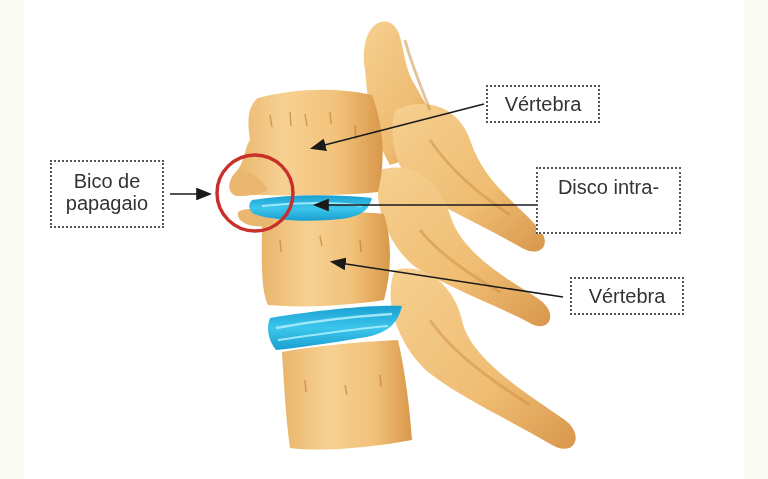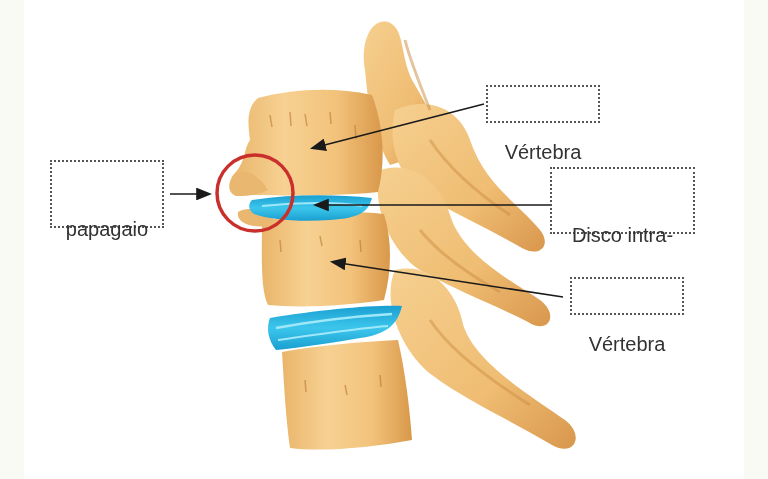--- a/index.html
+++ b/index.html
@@ -22,24 +22,24 @@
       border: 2px dotted #555;
       background: #ffffff;
       color: #333;
       font-size: 20px;
       line-height: 22px;
       text-align: center;
       padding: 4px 8px;
       box-sizing: border-box;
       white-space: nowrap;
     }
-    .label span { display: block; margin-top: 48px; }
+    .label span { display: block; }
     #lbl-vert-top { left: 486px; top: 85px; width: 114px; height: 38px; padding-top: 6px; }
     #lbl-bico { left: 50px; top: 160px; width: 114px; height: 68px; padding-top: 8px; }
-    #lbl-disco { left: 550px; top: 167px; width: 145px; height: 67px; padding-top: 7px; text-align: center; }
+    #lbl-disco { left: 536px; top: 167px; width: 145px; height: 67px; padding-top: 7px; text-align: center; }
     #lbl-vert-bot { left: 570px; top: 277px; width: 114px; height: 38px; padding-top: 6px; }
   </style>
 </head>
 <body>
 
 <div class="side-strip left"></div>
 <div class="side-strip right"></div>
 
 <svg class="canvas" viewBox="0 0 768 479" xmlns="http://www.w3.org/2000/svg">
   <defs>
@@ -123,20 +123,21 @@
     <line x1="557" y1="205" x2="316" y2="205" marker-end="url(#arrowHead)"></line>
     <line x1="563" y1="297" x2="333" y2="262" marker-end="url(#arrowHead)"></line>
   </g>
 </svg>
 
 <div class="label" id="lbl-vert-top">
   <span>Vértebra</span>
 </div>
 
 <div class="label" id="lbl-bico">
+  <span>Bico de</span>
   <span>papagaio</span>
 </div>
 
 <div class="label" id="lbl-disco">
   <span>Disco intra-</span>
 </div>
 
 <div class="label" id="lbl-vert-bot">
   <span>Vértebra</span>
 </div>

